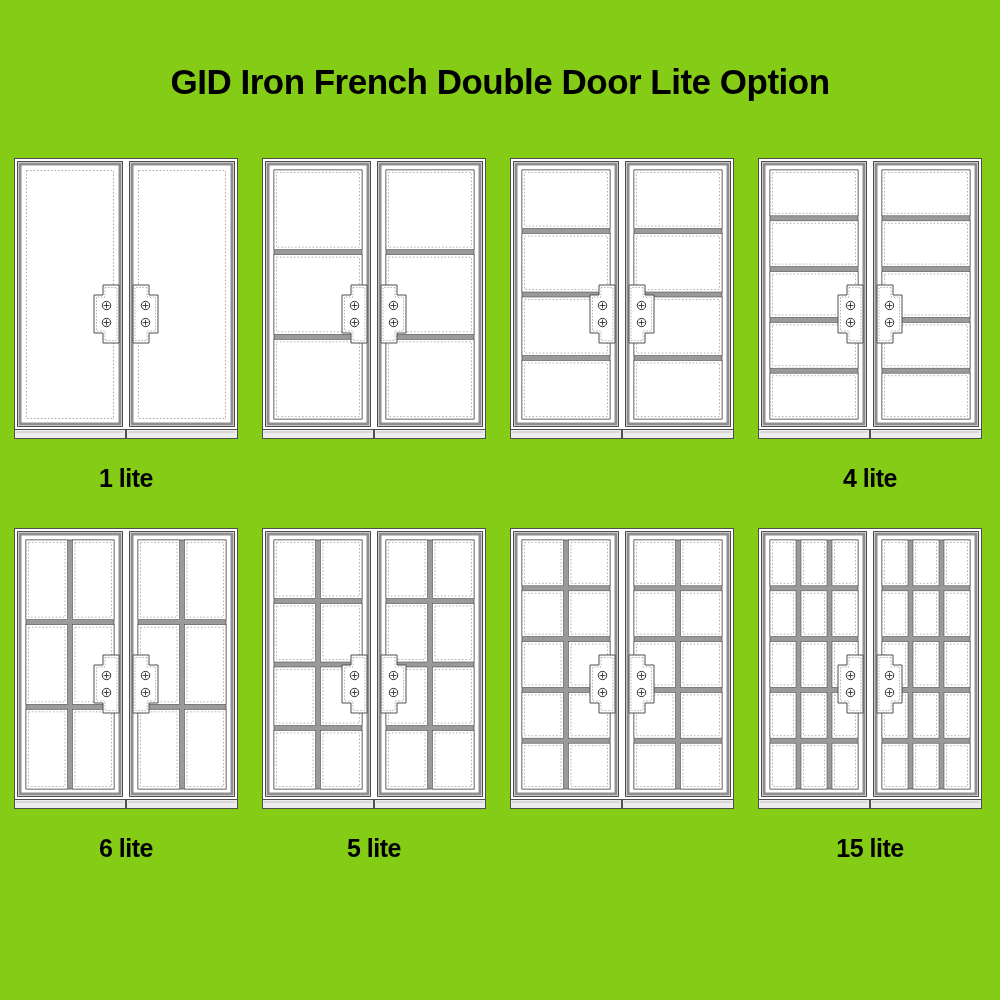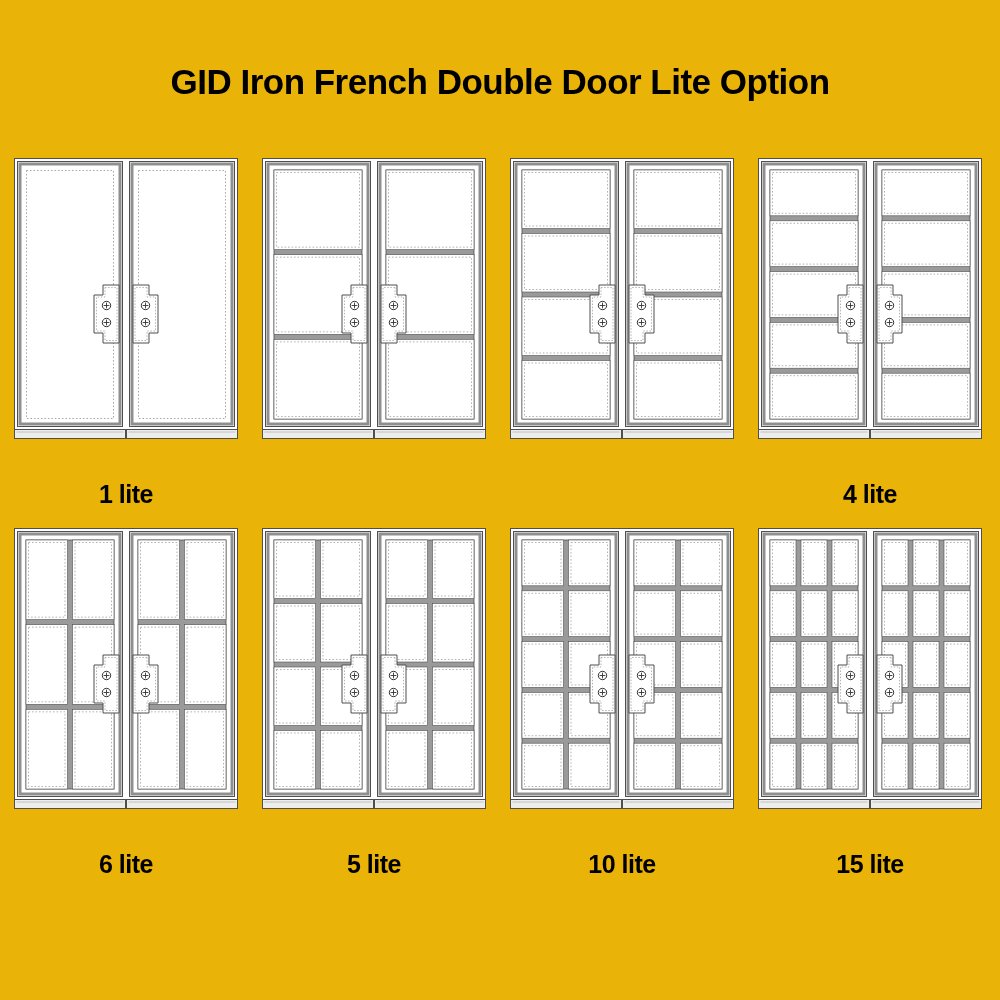--- a/index.html
+++ b/index.html
@@ -3,34 +3,34 @@
 <meta charset="utf-8">
 <style>
   html,body{margin:0;padding:0;}
   body{
     width:1000px;height:1000px;
     background:#ffffff;
     font-family:"Liberation Sans", sans-serif;
     position:relative;
     overflow:hidden;
   }
-  .board{position:absolute;inset:0;background:#eab308;}
+  .board{position:absolute;inset:0;background:#84cc16;}
   .page-title{
     position:absolute;top:62px;left:0;width:1000px;
     margin:0;text-align:center;
     font-size:35px;font-weight:bold;color:#000;
     letter-spacing:-0.5px;
   }
   .door-row{position:absolute;left:14px;display:flex;gap:24px;}
   .row-1{top:158px;}
   .row-2{top:528px;}
   .door-cell{width:224px;margin:0;padding:0;display:block;}
   .door-cell svg{display:block;width:224px;height:282px;}
   .door-label{
-    display:block;margin-top:40px;text-align:center;
+    display:block;margin-top:24px;text-align:center;
     font-size:25px;font-weight:bold;color:#000;line-height:28px;
     letter-spacing:-0.5px;
   }
 </style>
 </head>
 <body>
 
 <div class="board">
   <h1 class="page-title">GID Iron French Double Door Lite Option</h1>
 
@@ -563,21 +563,20 @@
           </g>
           <g>
             <rect x="0.5" y="271.5" width="111" height="9" fill="#ededed" stroke="#4f4f4f" stroke-width="1"></rect>
             <line x1="2.5" y1="274" x2="109.5" y2="274" stroke="#c2c2c2" stroke-width="1"></line>
           </g>
           <g>
             <rect x="112.5" y="271.5" width="111" height="9" fill="#ededed" stroke="#4f4f4f" stroke-width="1"></rect>
             <line x1="114.5" y1="274" x2="221.5" y2="274" stroke="#c2c2c2" stroke-width="1"></line>
           </g>
         </svg>
-      <figcaption class="door-label">10 lite</figcaption>
     </figure>
     <figure class="door-cell">
       <svg class="door" viewBox="0 0 224 282">
           <rect x="0.5" y="0.5" width="223" height="271" fill="#ffffff" stroke="#4f4f4f" stroke-width="1"></rect>
           <g>
             <rect x="3.5" y="3.5" width="105" height="265" fill="#ffffff" stroke="#4f4f4f" stroke-width="1"></rect>
             <rect x="6" y="6" width="100" height="260" fill="none" stroke="#8f8f8f" stroke-width="3"></rect>
             <g>
               <rect x="12" y="12" width="88" height="249" fill="#9a9a9a" stroke="#4f4f4f" stroke-width="0.8"></rect>
               <rect x="12" y="12" width="26" height="45.8" fill="#ffffff" stroke="#4f4f4f" stroke-width="0.6"></rect>

